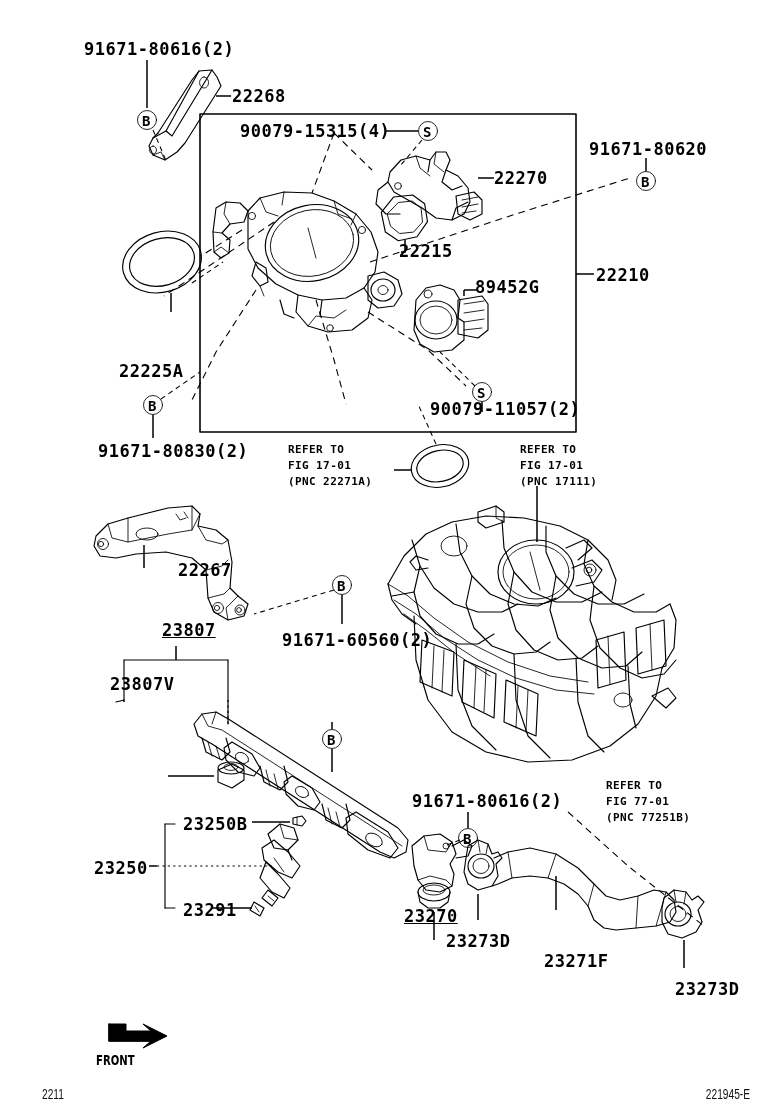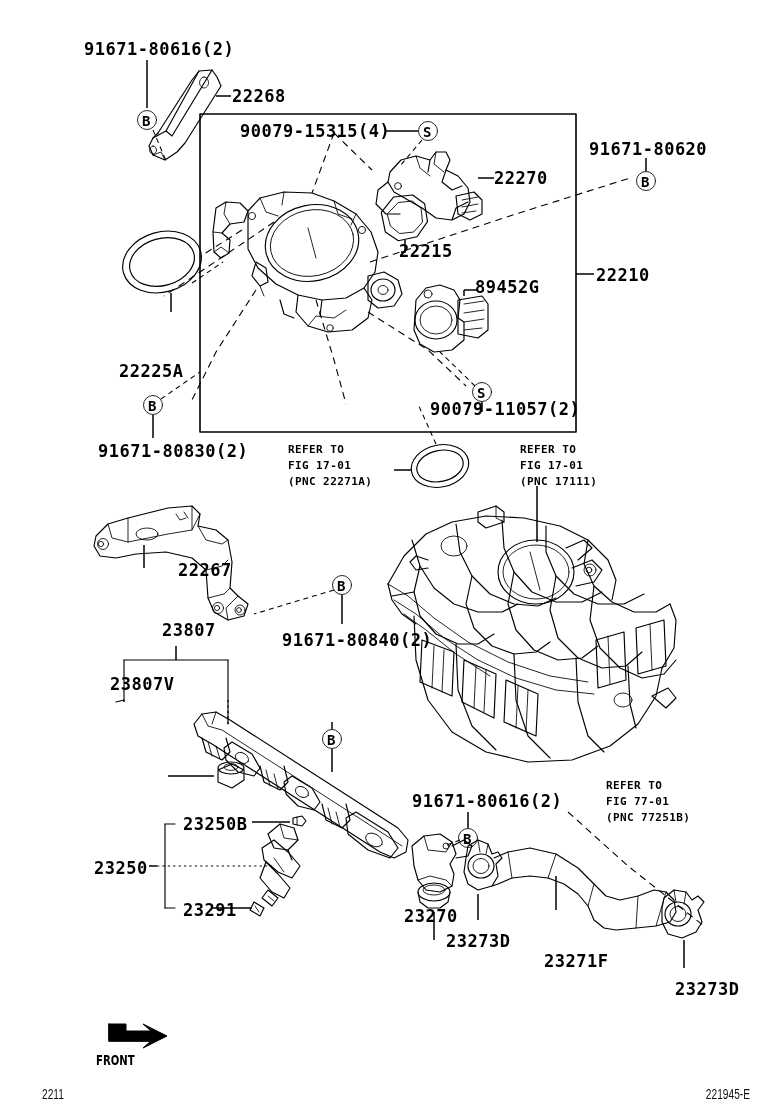--- a/index.html
+++ b/index.html
@@ -385,28 +385,28 @@
   <div class="lbl" style="left:224px; top:120px;">90079-15315(4)</div>
   <div class="lbl" style="left:478px; top:167px;">22270</div>
   <div class="lbl" style="left:375px; top:240px;margin-left:8px;">22215</div>
   <div class="lbl" style="left:573px; top:138px;">91671-80620</div>
   <div class="lbl" style="left:580px; top:264px;">22210</div>
   <div class="lbl" style="left:459px; top:276px;">89452G</div>
   <div class="lbl" style="left:103px; top:312px;margin-top:48px;">22225A</div>
   <div class="lbl" style="left:414px; top:398px;">90079-11057(2)</div>
   <div class="lbl" style="left:82px;  top:440px;">91671-80830(2)</div>
   <div class="lbl" style="left:162px; top:559px;">22267</div>
-  <div class="lbl" style="left:266px; top:629px;">91671-80840(2)</div>
-  <div class="lbl" style="left:146px; top:619px;">23807</div>
+  <div class="lbl" style="left:266px; top:629px;">91671-60560(2)</div>
+  <div class="lbl" style="left:146px; top:619px;text-decoration:underline;">23807</div>
   <div class="lbl" style="left:94px;  top:673px;">23807V</div>
   <div class="lbl" style="left:167px; top:813px;">23250B</div>
   <div class="lbl" style="left:78px;  top:857px;">23250</div>
   <div class="lbl" style="left:167px; top:899px;">23291</div>
   <div class="lbl" style="left:396px; top:790px;">91671-80616(2)</div>
-  <div class="lbl" style="left:388px; top:905px;">23270</div>
+  <div class="lbl" style="left:388px; top:905px;text-decoration:underline;">23270</div>
   <div class="lbl" style="left:430px; top:930px;">23273D</div>
   <div class="lbl" style="left:528px; top:950px;">23271F</div>
   <div class="lbl" style="left:659px; top:978px;">23273D</div>
 
   <div class="refer" style="left:272px; top:442px;">REFER TO
 FIG 17-01
 (PNC 22271A)</div>
   <div class="refer" style="left:504px; top:442px;">REFER TO
 FIG 17-01
 (PNC 17111)</div>

